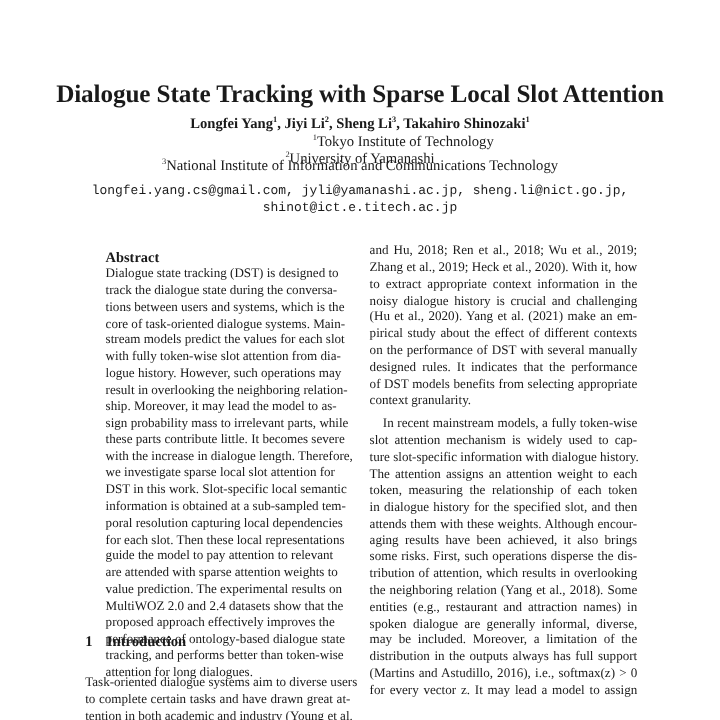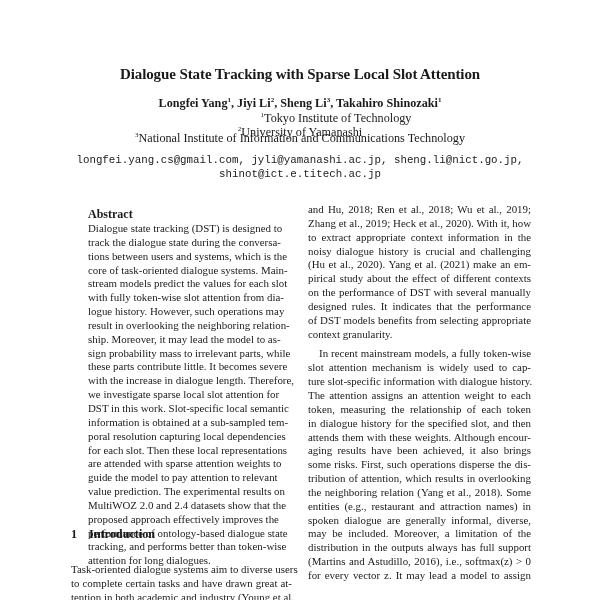--- a/index.html
+++ b/index.html
@@ -1,20 +1,20 @@
 <!DOCTYPE html>
 <html><head>
 <meta charset="utf-8">
 <style>
   html, body { margin: 0; padding: 0; background: #ffffff; }
   body { width: 600px; height: 600px; overflow: hidden; position: relative;
          font-family: "Liberation Serif", "DejaVu Serif", serif; color: #1a1a1a; }
   .page { position: absolute; left: 0; top: 0; width: 600px; height: 600px; }
   .title { position: absolute; top: 66px; left: 0; width: 600px; text-align: center;
-           font-weight: bold; font-size: 15px; letter-spacing: -0.1px; }
+           font-weight: bold; font-size: 21px; letter-spacing: -0.1px; }
   .authors { position: absolute; top: 96px; left: 0; width: 600px; text-align: center;
              font-weight: bold; font-size: 12.2px; }
   .aff { position: absolute; left: 0; width: 600px; text-align: center; font-size: 12.2px; }
   .email { position: absolute; left: 0; width: 600px; text-align: center;
            font-family: "Liberation Mono", "DejaVu Sans Mono", monospace; font-size: 10.8px; }
   sup { font-size: 7px; vertical-align: 5px; line-height: 0; }
   .col { position: absolute; font-size: 10.9px; line-height: 13.85px; text-align: justify; }
   .col .ln { display: block; white-space: nowrap; text-align-last: justify; height: 13.85px; overflow: visible; }
   .col .ln.last { text-align-last: left; }
   .abs-head { position: absolute; top: 207px; left: 88px; width: 186px; 
@@ -65,22 +65,22 @@
       <span class="ln">result in overlooking the neighboring relation-</span>
       <span class="ln">ship. Moreover, it may lead the model to as-</span>
       <span class="ln">sign probability mass to irrelevant parts, while</span>
       <span class="ln">these parts contribute little. It becomes severe</span>
       <span class="ln">with the increase in dialogue length. Therefore,</span>
       <span class="ln">we investigate sparse local slot attention for</span>
       <span class="ln">DST in this work. Slot-specific local semantic</span>
       <span class="ln">information is obtained at a sub-sampled tem-</span>
       <span class="ln">poral resolution capturing local dependencies</span>
       <span class="ln">for each slot. Then these local representations</span>
+      <span class="ln">guide the model to pay attention to relevant</span>
       <span class="ln">are attended with sparse attention weights to</span>
-      <span class="ln">guide the model to pay attention to relevant</span>
       <span class="ln">value prediction. The experimental results on</span>
       <span class="ln">MultiWOZ 2.0 and 2.4 datasets show that the</span>
       <span class="ln">proposed approach effectively improves the</span>
       <span class="ln">performance of ontology-based dialogue state</span>
       <span class="ln">tracking, and performs better than token-wise</span>
       <span class="ln last">attention for long dialogues.</span>
     </div>
 
   <div class="sec-head">
     <span class="num">1</span><span>Introduction</span>

